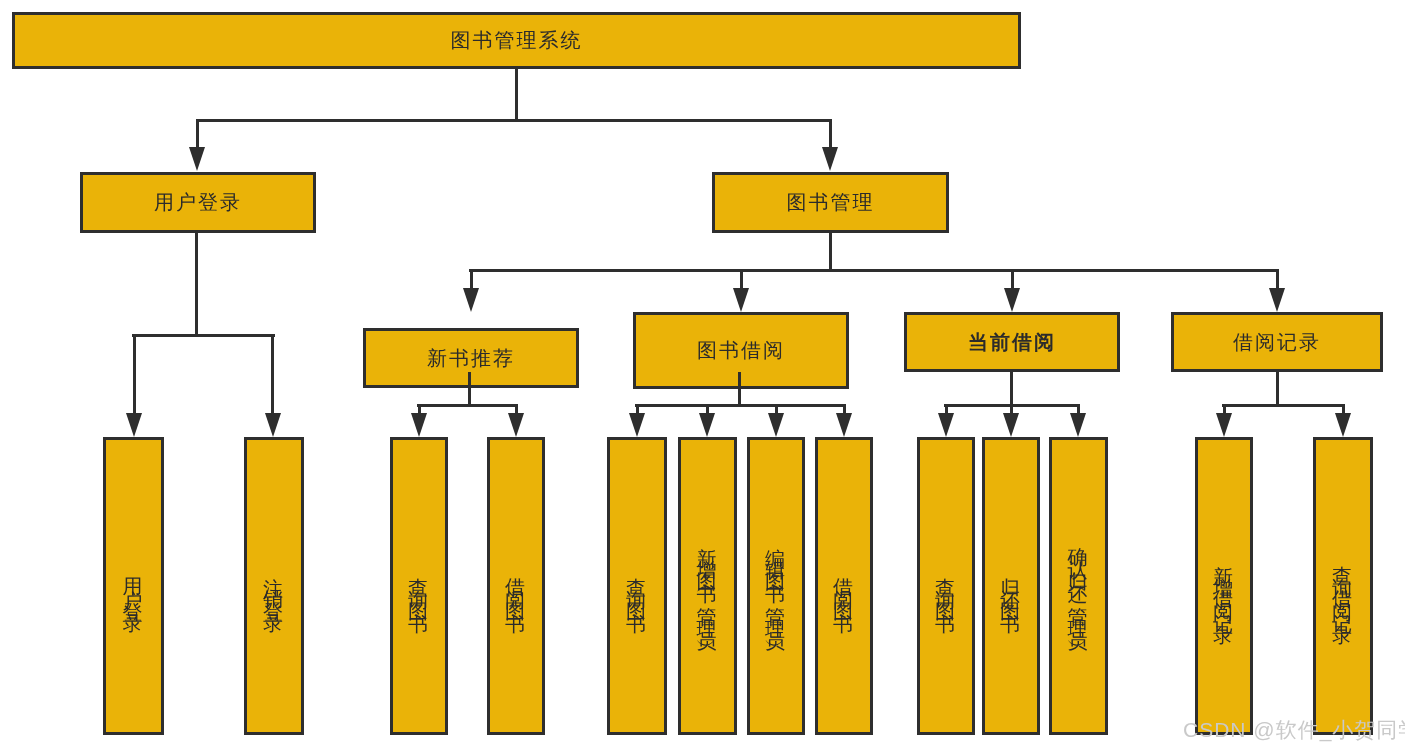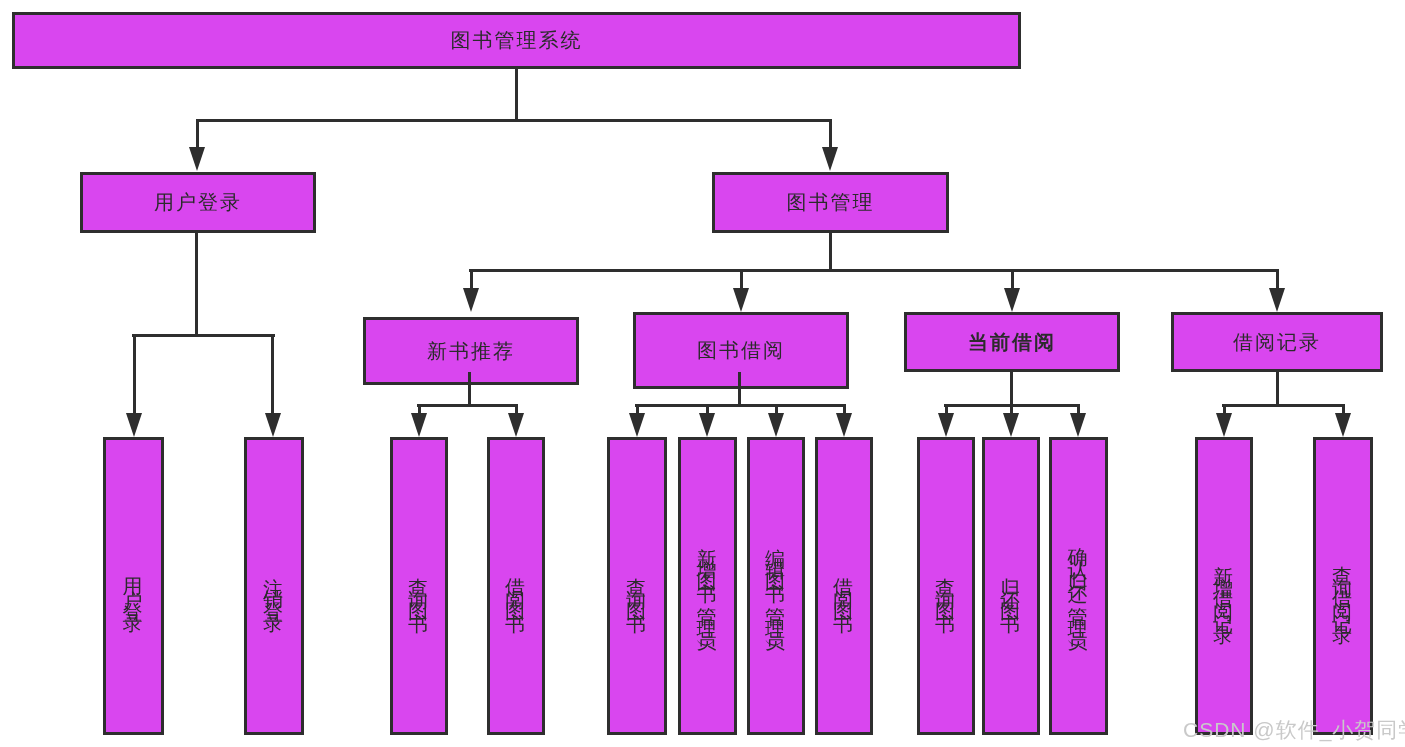--- a/index.html
+++ b/index.html
@@ -4,21 +4,21 @@
 <style>
   html,body{margin:0;padding:0;background:#fff;}
   .canvas{
     position:relative;width:1405px;height:747px;overflow:hidden;
     background:var(--background,#ffffff);
     font-family:"Liberation Sans","DejaVu Sans",sans-serif;
     color:var(--text,#2b2b2b);
   }
   .box{
     position:absolute;box-sizing:border-box;
-    border:3px solid var(--line,#2e2e2e);background:#d946ef;
+    border:3px solid var(--line,#2e2e2e);background:#eab308;
     display:flex;align-items:center;justify-content:center;
     font-size:20px;letter-spacing:2px;white-space:nowrap;
   }
   .vbox{
     writing-mode:vertical-rl;text-orientation:mixed;
     letter-spacing:12px;font-size:20px;white-space:normal;
   }
   .h,.v{position:absolute;background:var(--line,#2e2e2e);}
   .h{height:3px;}
   .v{width:3px;}
@@ -67,21 +67,21 @@
     <div class="v" style="left:470px;top:269px;height:22px;"></div>
     <div class="arr" style="left:463px;top:288px;"></div>
     <div class="v" style="left:740px;top:269px;height:22px;"></div>
     <div class="arr" style="left:733px;top:288px;"></div>
     <div class="v" style="left:1011px;top:269px;height:22px;"></div>
     <div class="arr" style="left:1004px;top:288px;"></div>
     <div class="v" style="left:1276px;top:269px;height:22px;"></div>
     <div class="arr" style="left:1269px;top:288px;"></div>
   </div>
 
-  <div class="box" style="left:363px;top:317px;width:216px;height:68px;">新书推荐</div>
+  <div class="box" style="left:363px;top:328px;width:216px;height:60px;">新书推荐</div>
   <div class="box" style="left:633px;top:312px;width:216px;height:77px;">图书借阅</div>
   <div class="box" style="left:904px;top:312px;width:216px;height:60px;font-weight:bold;">当前借阅</div>
   <div class="box" style="left:1171px;top:312px;width:212px;height:60px;">借阅记录</div>
 
   <div>
     <div class="v" style="left:468px;top:372px;height:35px;"></div>
     <div class="h" style="left:417px;top:404px;width:101px;"></div>
     <div class="v" style="left:418px;top:404px;height:12px;"></div>
     <div class="arr" style="left:411px;top:413px;"></div>
     <div class="v" style="left:515px;top:404px;height:12px;"></div>

